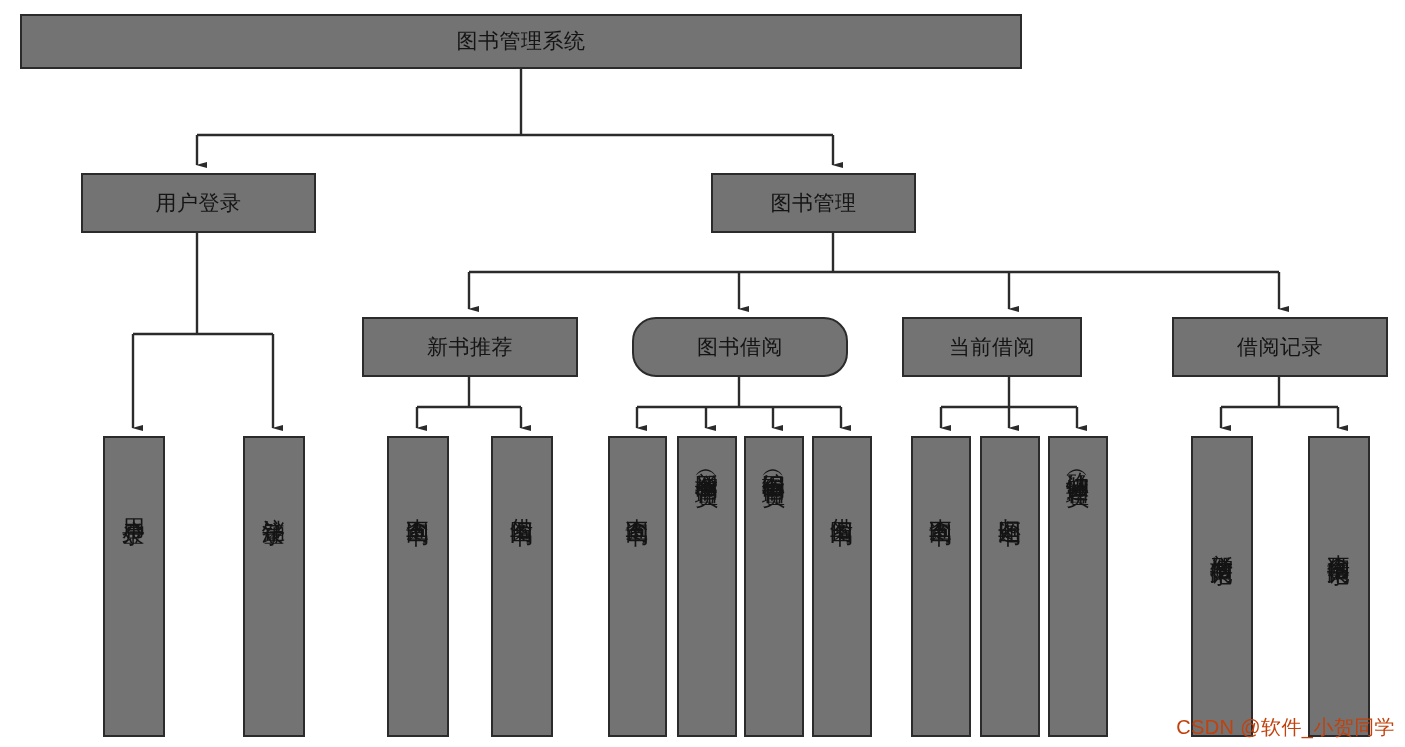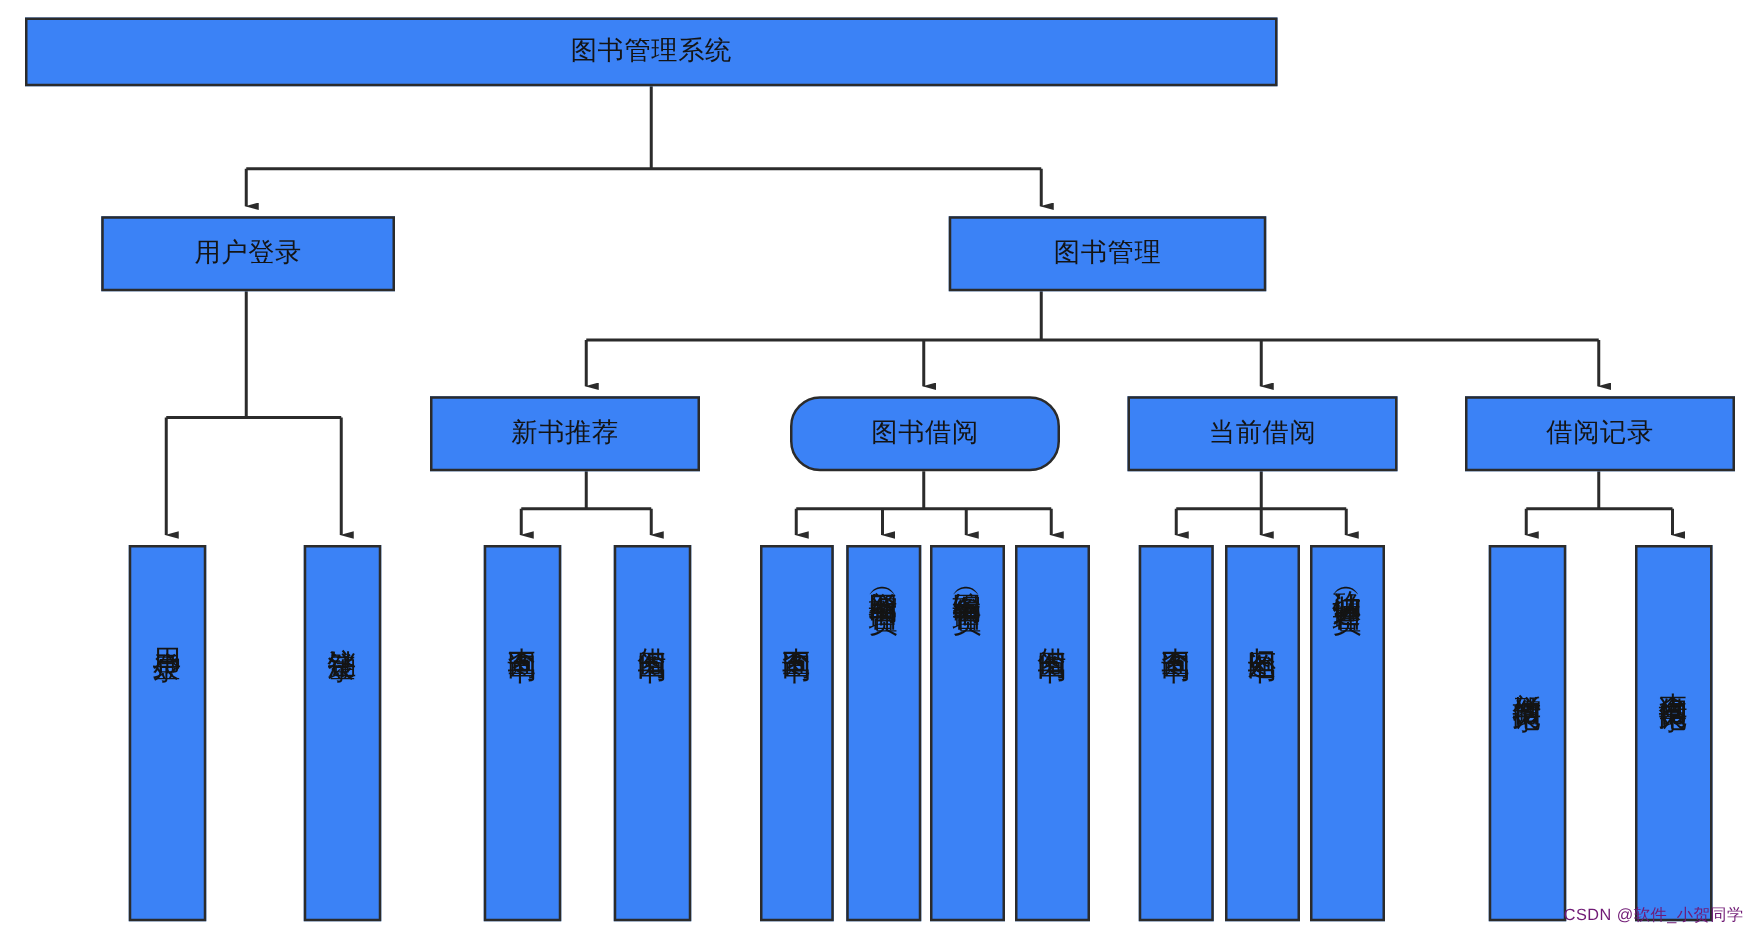--- a/index.html
+++ b/index.html
@@ -22,21 +22,21 @@
     position: absolute;
     left: 0;
     top: 0;
     width: 1405px;
     height: 747px;
     pointer-events: none;
   }
   .node {
     position: absolute;
     box-sizing: border-box;
-    background: #3b82f6;
+    background: #737373;
     border: 2px solid #2b2b2b;
     display: flex;
     align-items: center;
     justify-content: center;
     color: #1a1a1a;
   }
   .node .label {
     display: block;
     text-align: center;
     line-height: 1.18;
@@ -66,22 +66,22 @@
   .node.vertical.tall .label {
     padding-top: 6px;
   }
   .node.vertical.low .label {
     padding-top: 88px;
   }
   .watermark {
     position: absolute;
     right: 10px;
     bottom: 6px;
-    font-size: 13px;
-    color: #701a75;
+    font-size: 20px;
+    color: #c2410c;
     white-space: nowrap;
     letter-spacing: 0.4px;
   }
 </style>
 </head>
 <body>
 
 <div id="diagram-root">
 
   <svg class="edges" viewBox="0 0 1405 747">
@@ -134,31 +134,31 @@
     </g>
   </svg>
 
   <div class="node horizontal" style="left:20px; top:14px; width:1002px; height:55px;">
     <span class="label">图书管理系统</span>
   </div>
 
   <div class="node horizontal" style="left:81px; top:173px; width:235px; height:60px;">
     <span class="label">用户登录</span>
   </div>
-  <div class="node horizontal" style="left:711px; top:173px; width:254px; height:60px;margin-left:48px;">
+  <div class="node horizontal" style="left:711px; top:173px; width:205px; height:60px;">
     <span class="label">图书管理</span>
   </div>
 
-  <div class="node horizontal" style="left:344px; top:317px; width:216px; height:60px;">
+  <div class="node horizontal" style="left:362px; top:317px; width:216px; height:60px;">
     <span class="label">新书推荐</span>
   </div>
   <div class="node horizontal" style="left:632px; top:317px; width:216px; height:60px;border-radius:24px;">
     <span class="label">图书借阅</span>
   </div>
-  <div class="node horizontal" style="left:902px; top:317px; width:216px; height:60px;">
+  <div class="node horizontal" style="left:902px; top:317px; width:180px; height:60px;">
     <span class="label">当前借阅</span>
   </div>
   <div class="node horizontal" style="left:1172px; top:317px; width:216px; height:60px;align-items:center;">
     <span class="label">借阅记录</span>
   </div>
 
   <div class="node vertical mid" style="left:103px; top:436px; width:62px; height:301px;">
     <span class="label">用户登录</span>
   </div>
   <div class="node vertical mid" style="left:243px; top:436px; width:62px; height:301px;">

